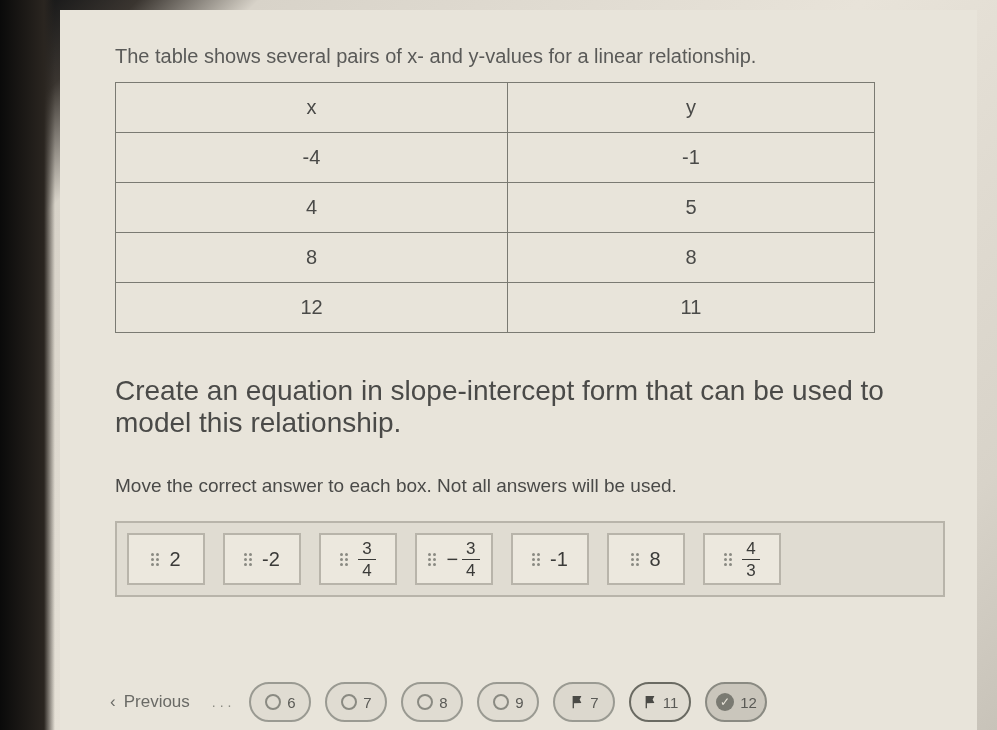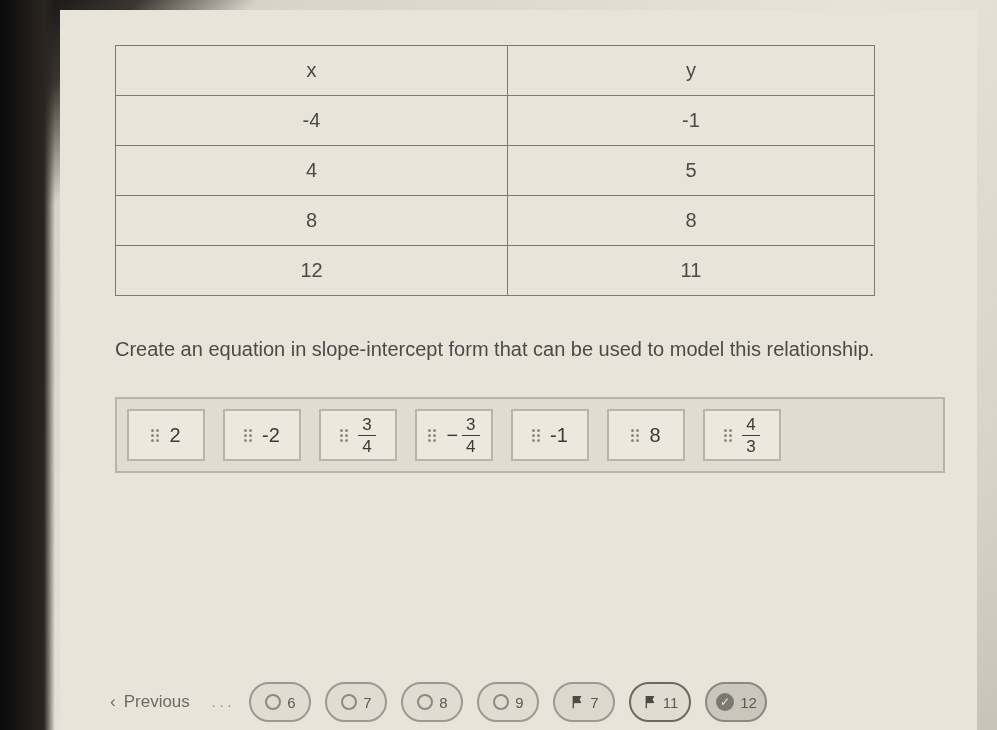--- a/index.html
+++ b/index.html
@@ -35,21 +35,21 @@
   }
   table.data td {
     border: 1.5px solid #7a7a72;
     text-align: center;
     padding: 12px 0;
     font-size: 20px;
     color: #4a4a48;
     height: 50px;
   }
   .instr {
-    font-size: 20px;
+    font-size: 28px;
     color: #4a4a48;
     margin-bottom: 36px;
   }
   .subinstr {
     font-size: 19px;
     color: #4a4a48;
     margin-bottom: 24px;
   }
   .options-tray {
     border: 2px solid #b8b4aa;
@@ -145,20 +145,21 @@
     background: linear-gradient(90deg, #0a0a0a 0%, #2a2520 80%, transparent 100%);
   }
 </style>
 </head>
 <body>
 
 <div class="left-dark"></div>
 
 <div class="page">
 
+  <div class="prompt">The table shows several pairs of x- and y-values for a linear relationship.</div>
 
   <table class="data">
     <tbody>
         <tr>
       <td>x</td>
       <td>y</td>
     </tr>
     <tr>
       <td>-4</td>
       <td>-1</td>
@@ -172,20 +173,21 @@
       <td>8</td>
     </tr>
     <tr>
       <td>12</td>
       <td>11</td>
     </tr>
   </tbody>
     </table>
 
   <div class="instr">Create an equation in slope-intercept form that can be used to model this relationship.</div>
+  <div class="subinstr">Move the correct answer to each box. Not all answers will be used.</div>
 
   <div class="options-tray">
     <div class="option">
       <span class="grip">
           <span></span>
           <span></span>
           <span></span>
           <span></span>
           <span></span>
           <span></span>

